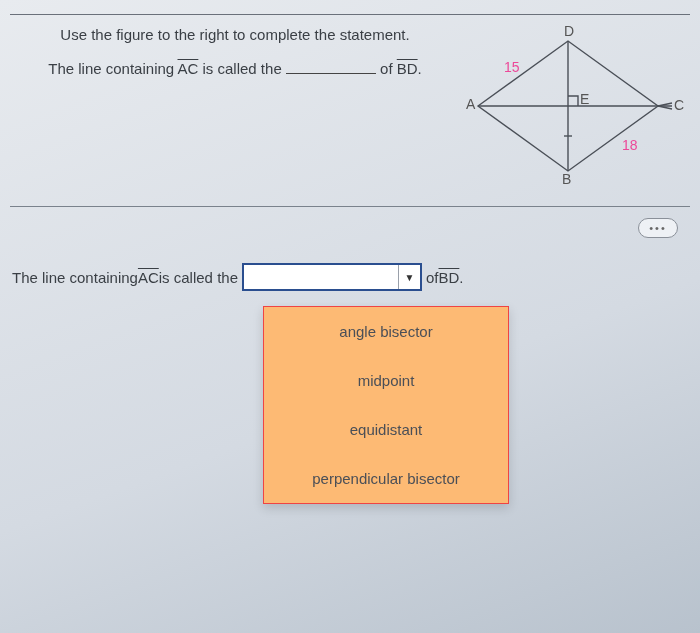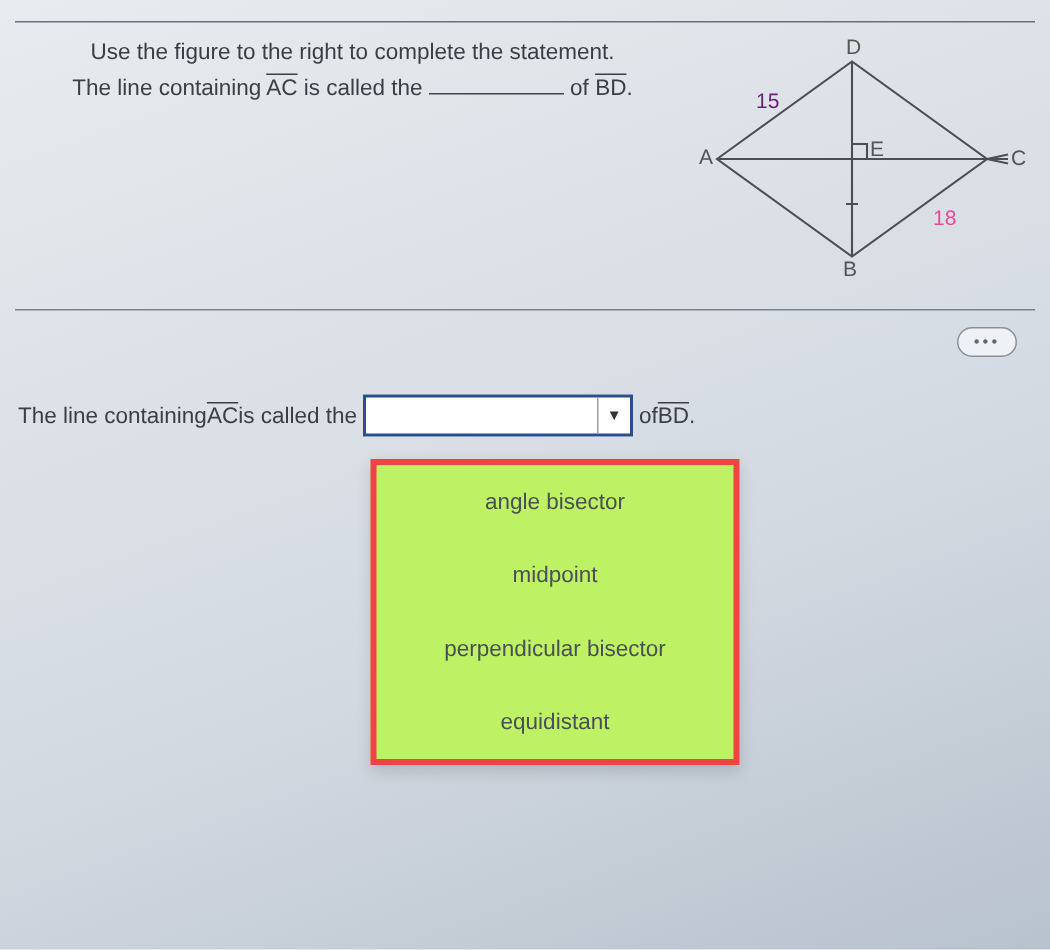--- a/index.html
+++ b/index.html
@@ -65,44 +65,44 @@
     height: 100%;
     border-left: 1px solid #9aa0aa;
     display: flex;
     align-items: center;
     justify-content: center;
     font-size: 10px;
     color: #333;
   }
   .dropdown-list {
     position: absolute;
-    left: 247px;
+    left: 263px;
     top: 306px;
     width: 246px;
-    background: #bef264;
-    border: 4px solid #ef4444;
+    background: #fdba74;
+    border: 1px solid #ef4444;
     box-shadow: 0 4px 10px rgba(0,0,0,0.15);
   }
   .dropdown-list .item {
     text-align: center;
     padding: 16px 6px;
     color: #4a4f57;
     cursor: pointer;
   }
   svg { display: block; }
 </style>
 </head>
 <body>
 
 <div class="top-rule"></div>
 
 <div class="question-row">
   <div class="question-text">
     <div>Use the figure to the right to complete the statement.</div>
-    <div style="margin-top:0;">
+    <div style="margin-top:10px;">
       <span>The line containing </span><span class="overline">AC</span><span> is called the </span><span class="blank"></span><span> of </span><span class="overline">BD</span><span>.</span>
     </div>
   </div>
 
   <div class="figure">
     <svg width="230" height="165">
       <g stroke="#4a4f57" stroke-width="1.4" fill="none">
         <polygon points="20,83 110,18 200,83 110,148"></polygon>
         <line x1="20" y1="83" x2="214" y2="83"></line>
         <line x1="110" y1="18" x2="110" y2="148"></line>
@@ -110,21 +110,21 @@
         <line x1="106" y1="113" x2="114" y2="113"></line>
         <line x1="200" y1="83" x2="214" y2="80"></line>
         <line x1="200" y1="83" x2="214" y2="86"></line>
       </g>
     </svg>
     <span class="fig-label" style="left:8px; top:73px;">A</span>
     <span class="fig-label" style="left:104px; top:148px;">B</span>
     <span class="fig-label" style="left:216px; top:74px;">C</span>
     <span class="fig-label" style="left:106px; top:0px;">D</span>
     <span class="fig-label" style="left:122px; top:68px;">E</span>
-    <span class="fig-label" style="left:46px; top:36px; color:#701a75;">15</span>
+    <span class="fig-label" style="left:46px; top:36px; color:#ec4899;">15</span>
     <span class="fig-label" style="left:164px; top:114px; color:#ec4899;">18</span>
   </div>
 </div>
 
 <div class="divider"></div>
 
 <div class="more-btn">
   <span>•••</span>
 </div>
 
@@ -137,15 +137,15 @@
     <span class="dd-arrow">▼</span>
   </span>
   <span> of </span>
   <span class="overline">BD</span>
   <span>.</span>
 </div>
 
 <div class="dropdown-list">
   <div class="item">angle bisector</div>
   <div class="item">midpoint</div>
+  <div class="item">equidistant</div>
   <div class="item">perpendicular bisector</div>
-  <div class="item">equidistant</div>
 </div>
 
 </body></html>

